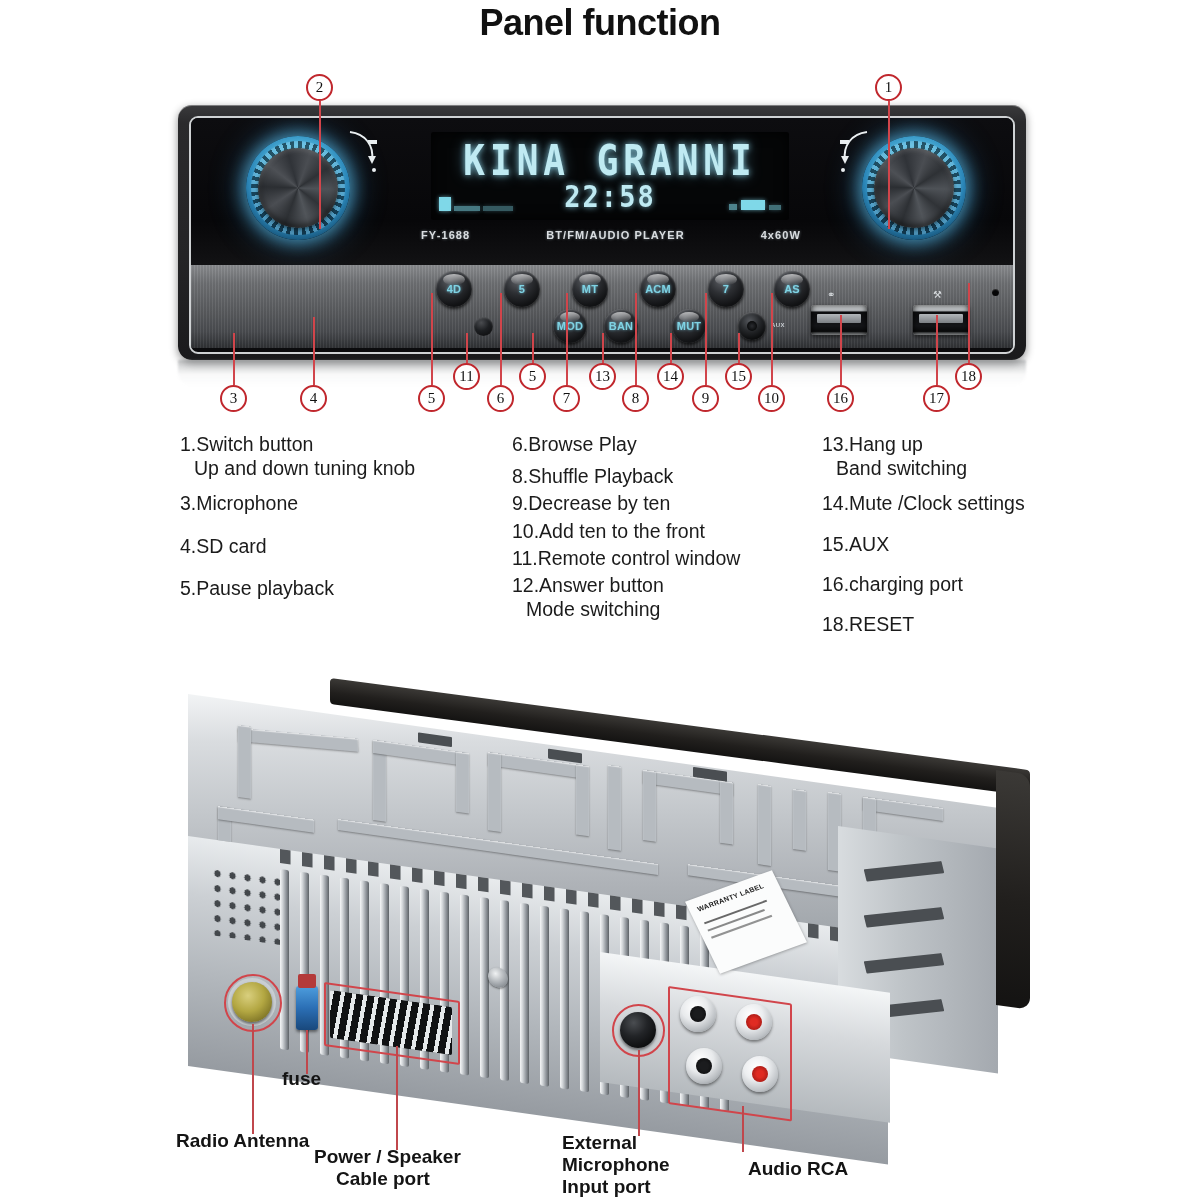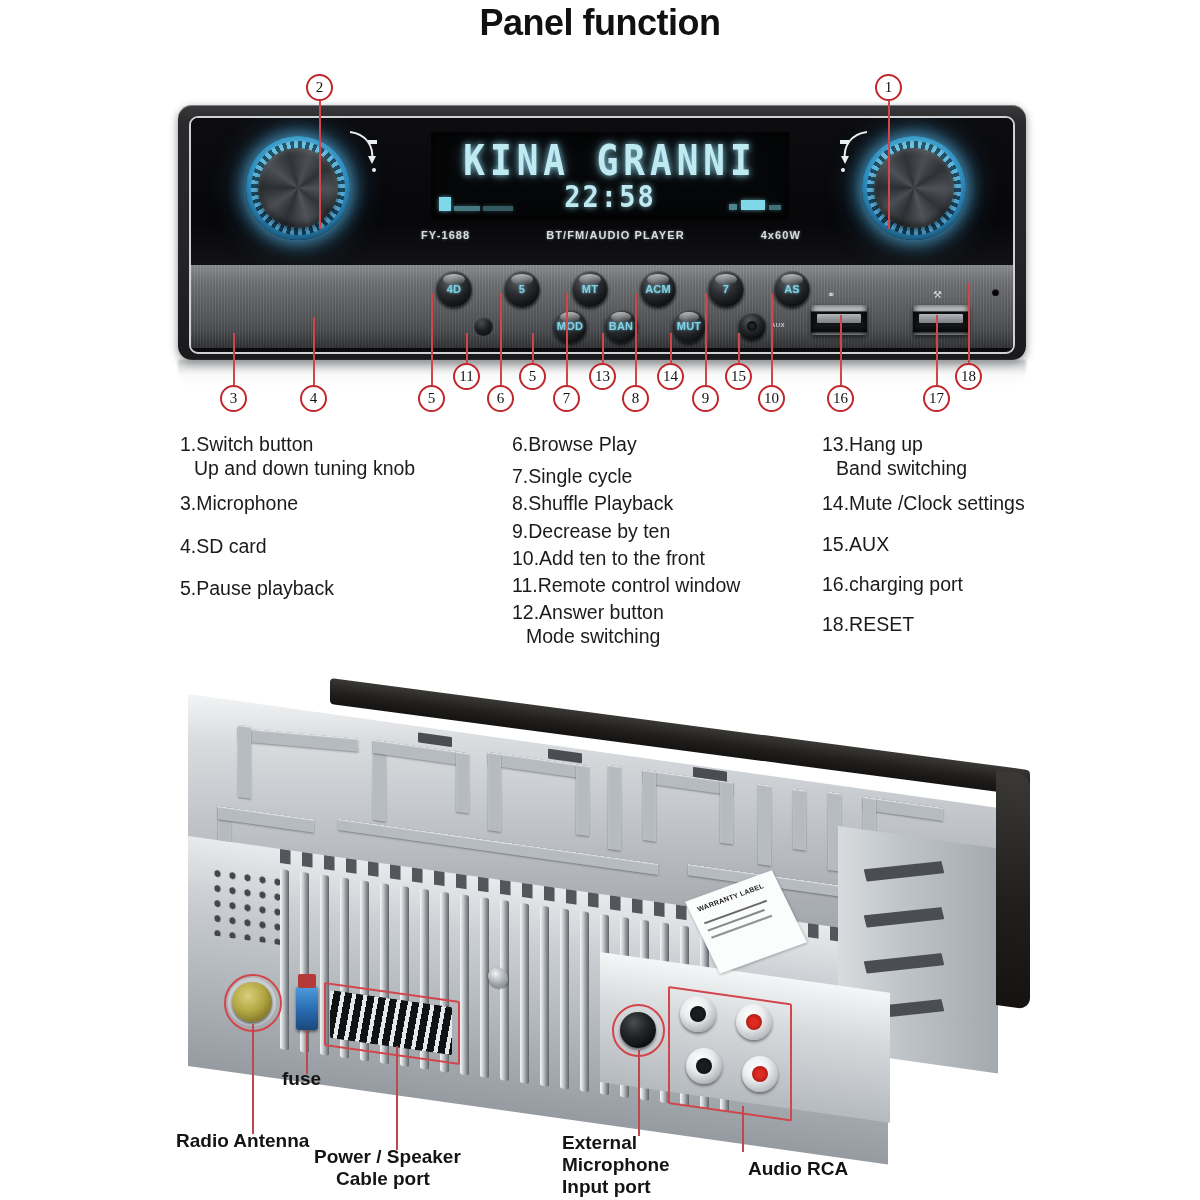--- a/index.html
+++ b/index.html
@@ -442,23 +442,20 @@
       <span>4.</span><span>SD card</span>
     </div>
     <div class="li">
       <span>5.</span><span>Pause playback</span>
     </div>
   </div>
 
   <div class="list-col" id="col-2">
     <div class="li" style="margin-bottom:8px;">
       <span>6.</span><span>Browse Play</span>
-    </div>
-    <div class="li" style="margin-bottom:3px;">
-      <span>7.</span><span>Single cycle</span>
     </div>
     <div class="li" style="margin-bottom:3px;">
       <span>8.</span><span>Shuffle Playback</span>
     </div>
     <div class="li" style="margin-bottom:3px;">
       <span>9.</span><span>Decrease by ten</span>
     </div>
     <div class="li" style="margin-bottom:3px;">
       <span>10.</span><span>Add ten to the front</span>
     </div>

